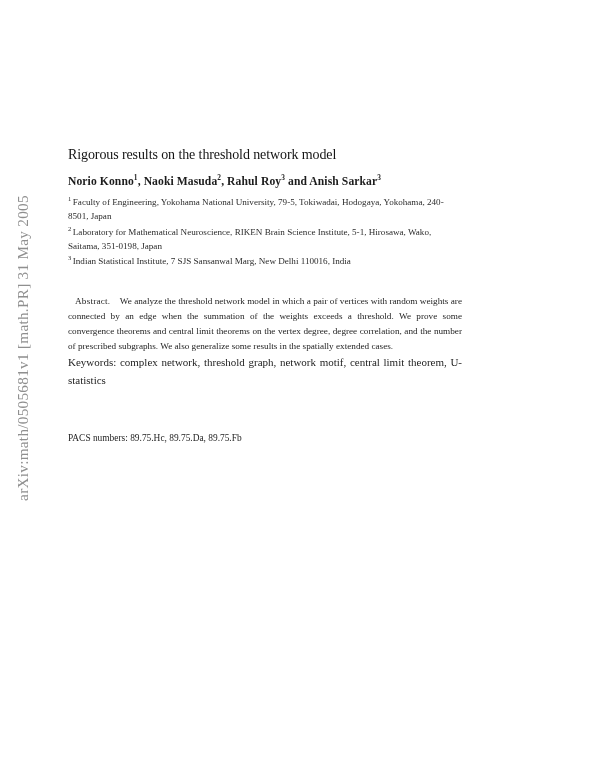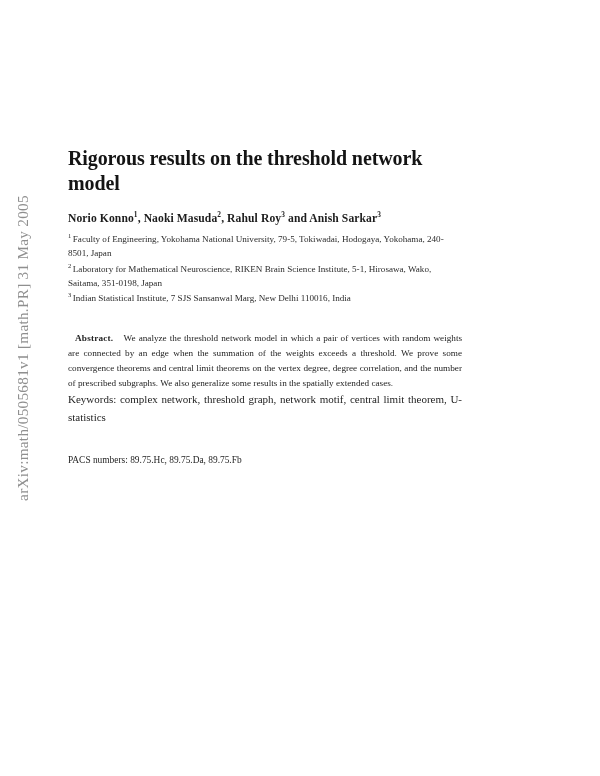--- a/index.html
+++ b/index.html
@@ -40,22 +40,22 @@
   
   #paper {
     position: absolute;
     left: 68px;
     top: 0;
     width: 396px;
   }
 
   #title {
     margin-top: 146px;
-    font-size: 20px;
-    font-weight: bold;
+    font-size: 14px;
+    font-weight: normal;
     line-height: 1.27;
     letter-spacing: -0.1px;
     color: #141414;
   }
 
   #authors {
     font-size: 11.6px;
     font-weight: bold;
     color: #1c1c1c;
     letter-spacing: 0.1px;
@@ -77,36 +77,36 @@
   }
   #abstract-para {
     margin: 0;
     font-size: 9.2px;
     line-height: 1.63;
     text-align: justify;
     text-indent: 7px;
     color: #242424;
   }
   #abstract-label {
-    font-weight: bold;
+    font-weight: normal;
     letter-spacing: 0.2px;
   }
   #abstract-label::after { content: " "; }
   #abstract-gap { display: inline-block; width: 7px; }
 
   #keywords-para {
     margin: 0;
     font-size: 11px;
     line-height: 1.63;
     text-align: justify;
     color: #242424;
   }
 
   #pacs {
-    margin-top: 26px;
+    margin-top: 41px;
     font-size: 9.4px;
     line-height: 1.6;
     color: #242424;
   }
 </style>
 </head>
 <body>
 
 <div id="arxiv-stamp">
   <div class="stamp-text">arXiv:math/0505681v1  [math.PR]  31 May 2005</div>

